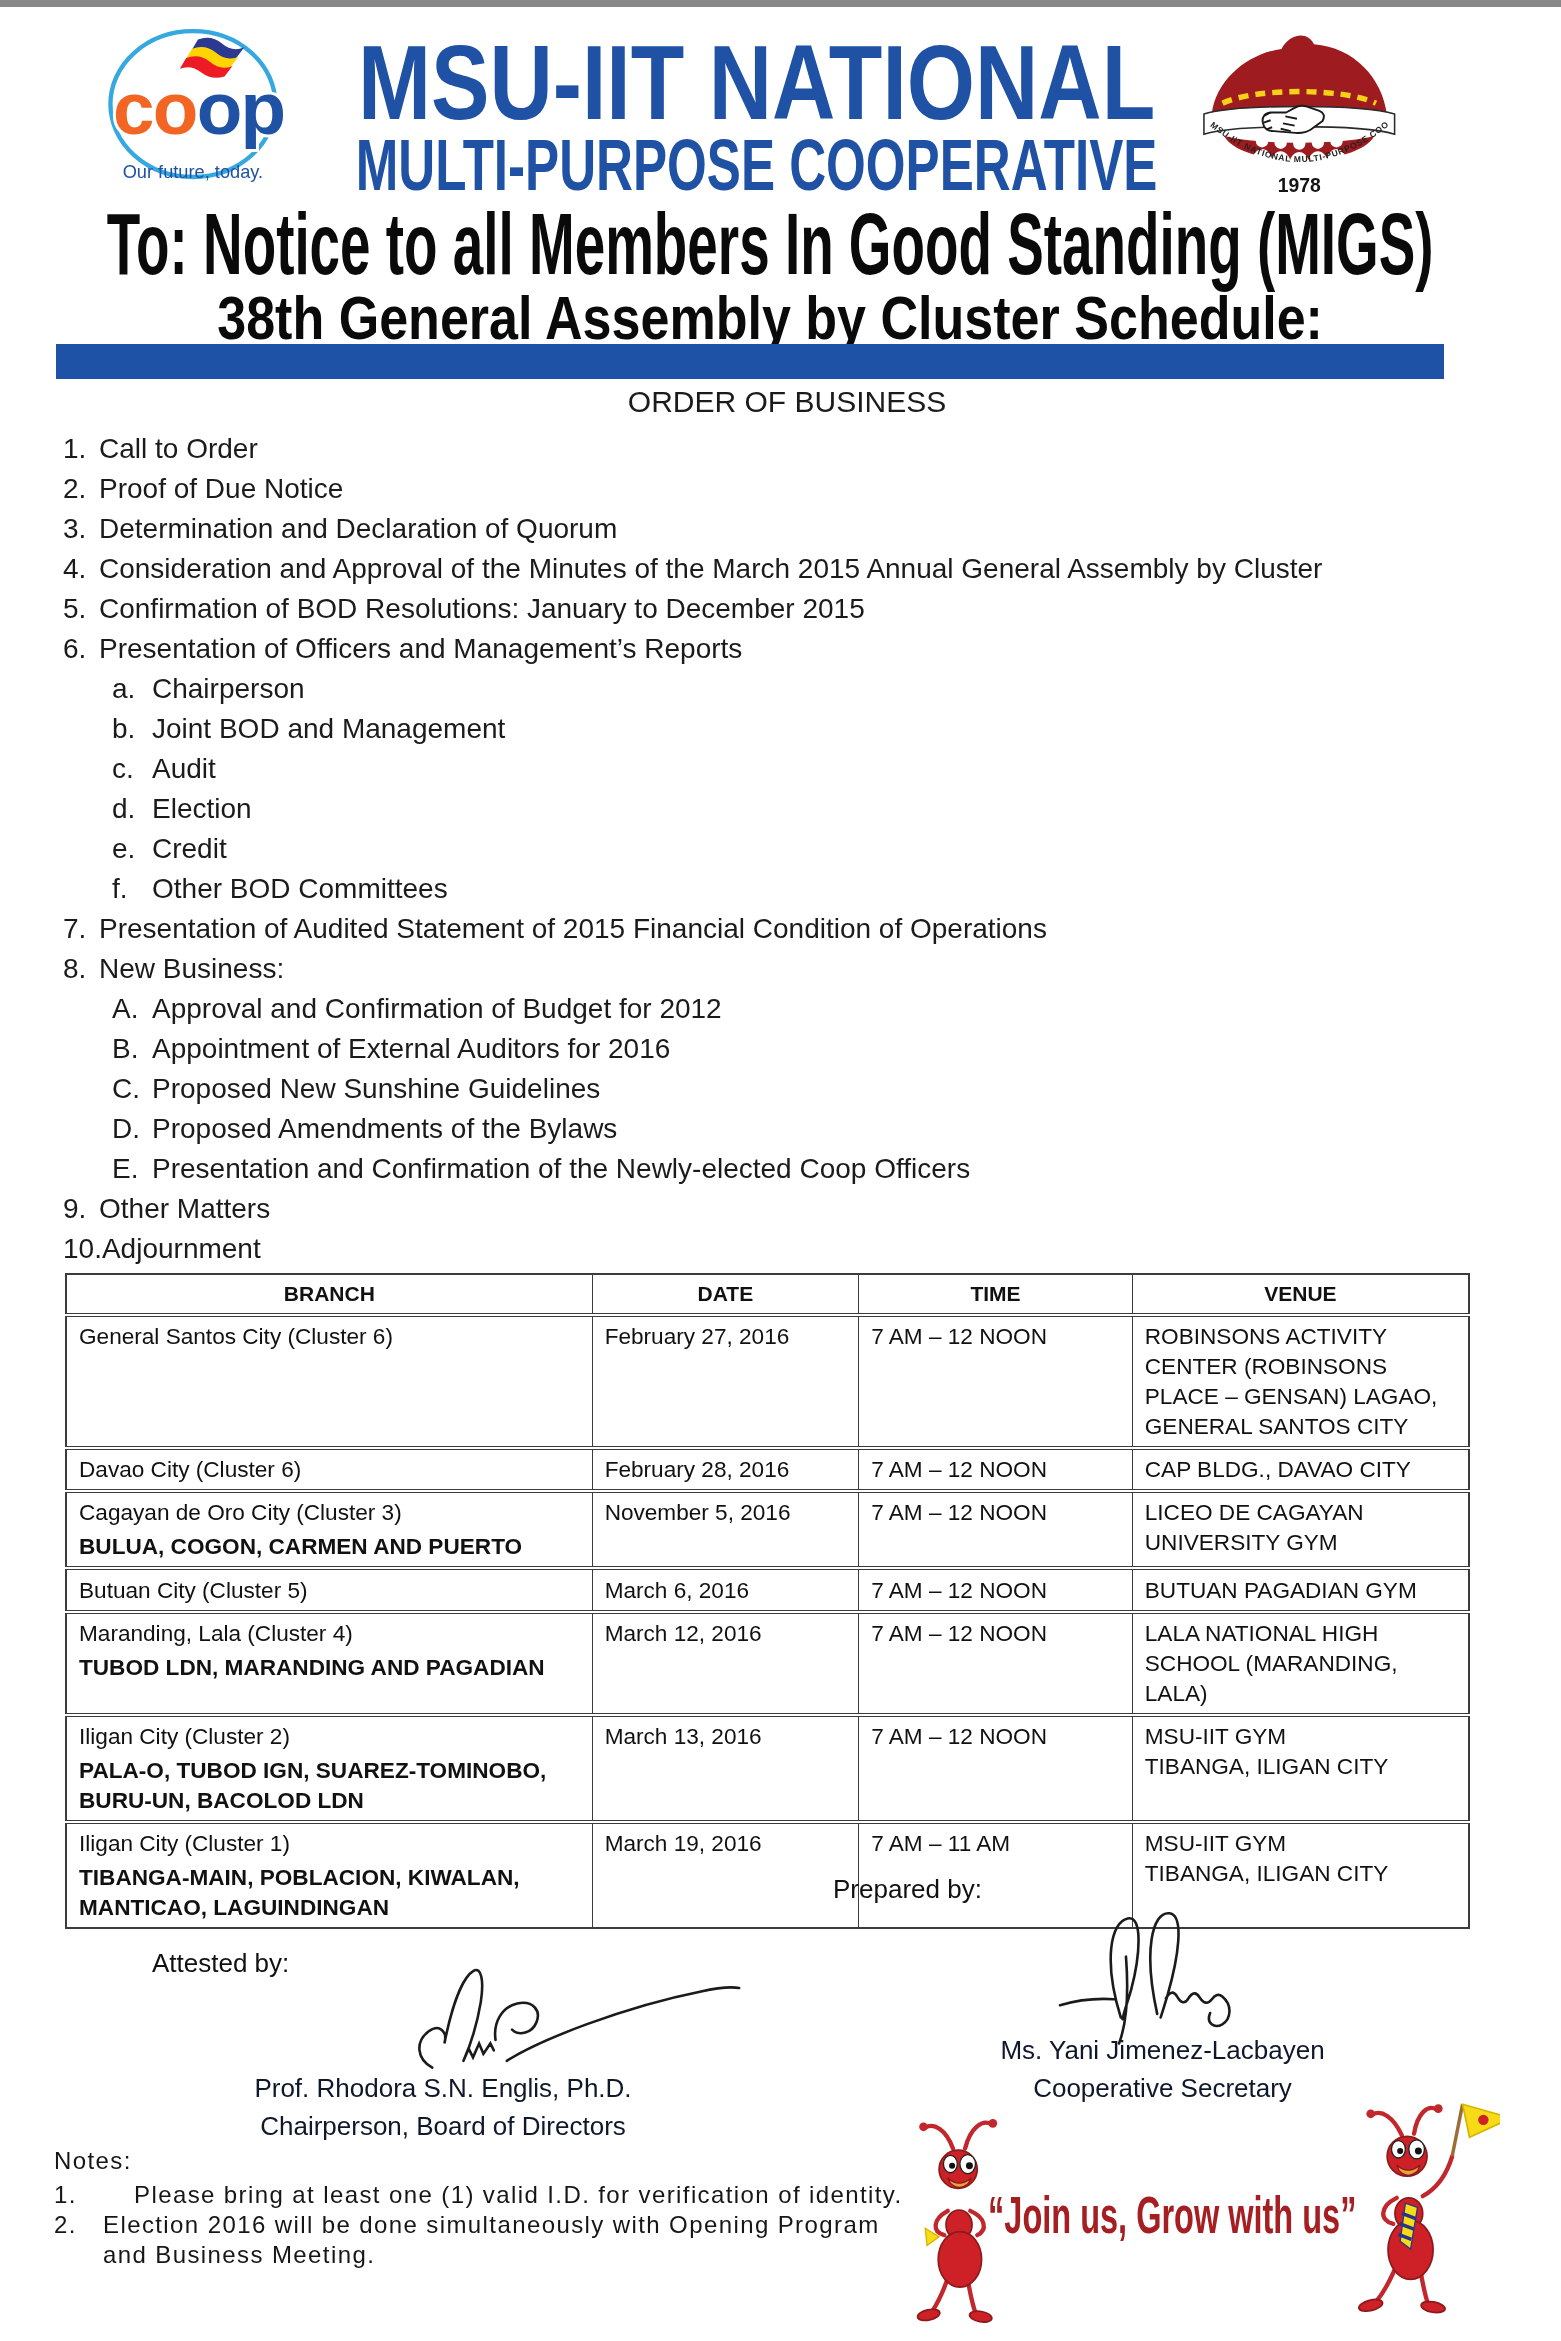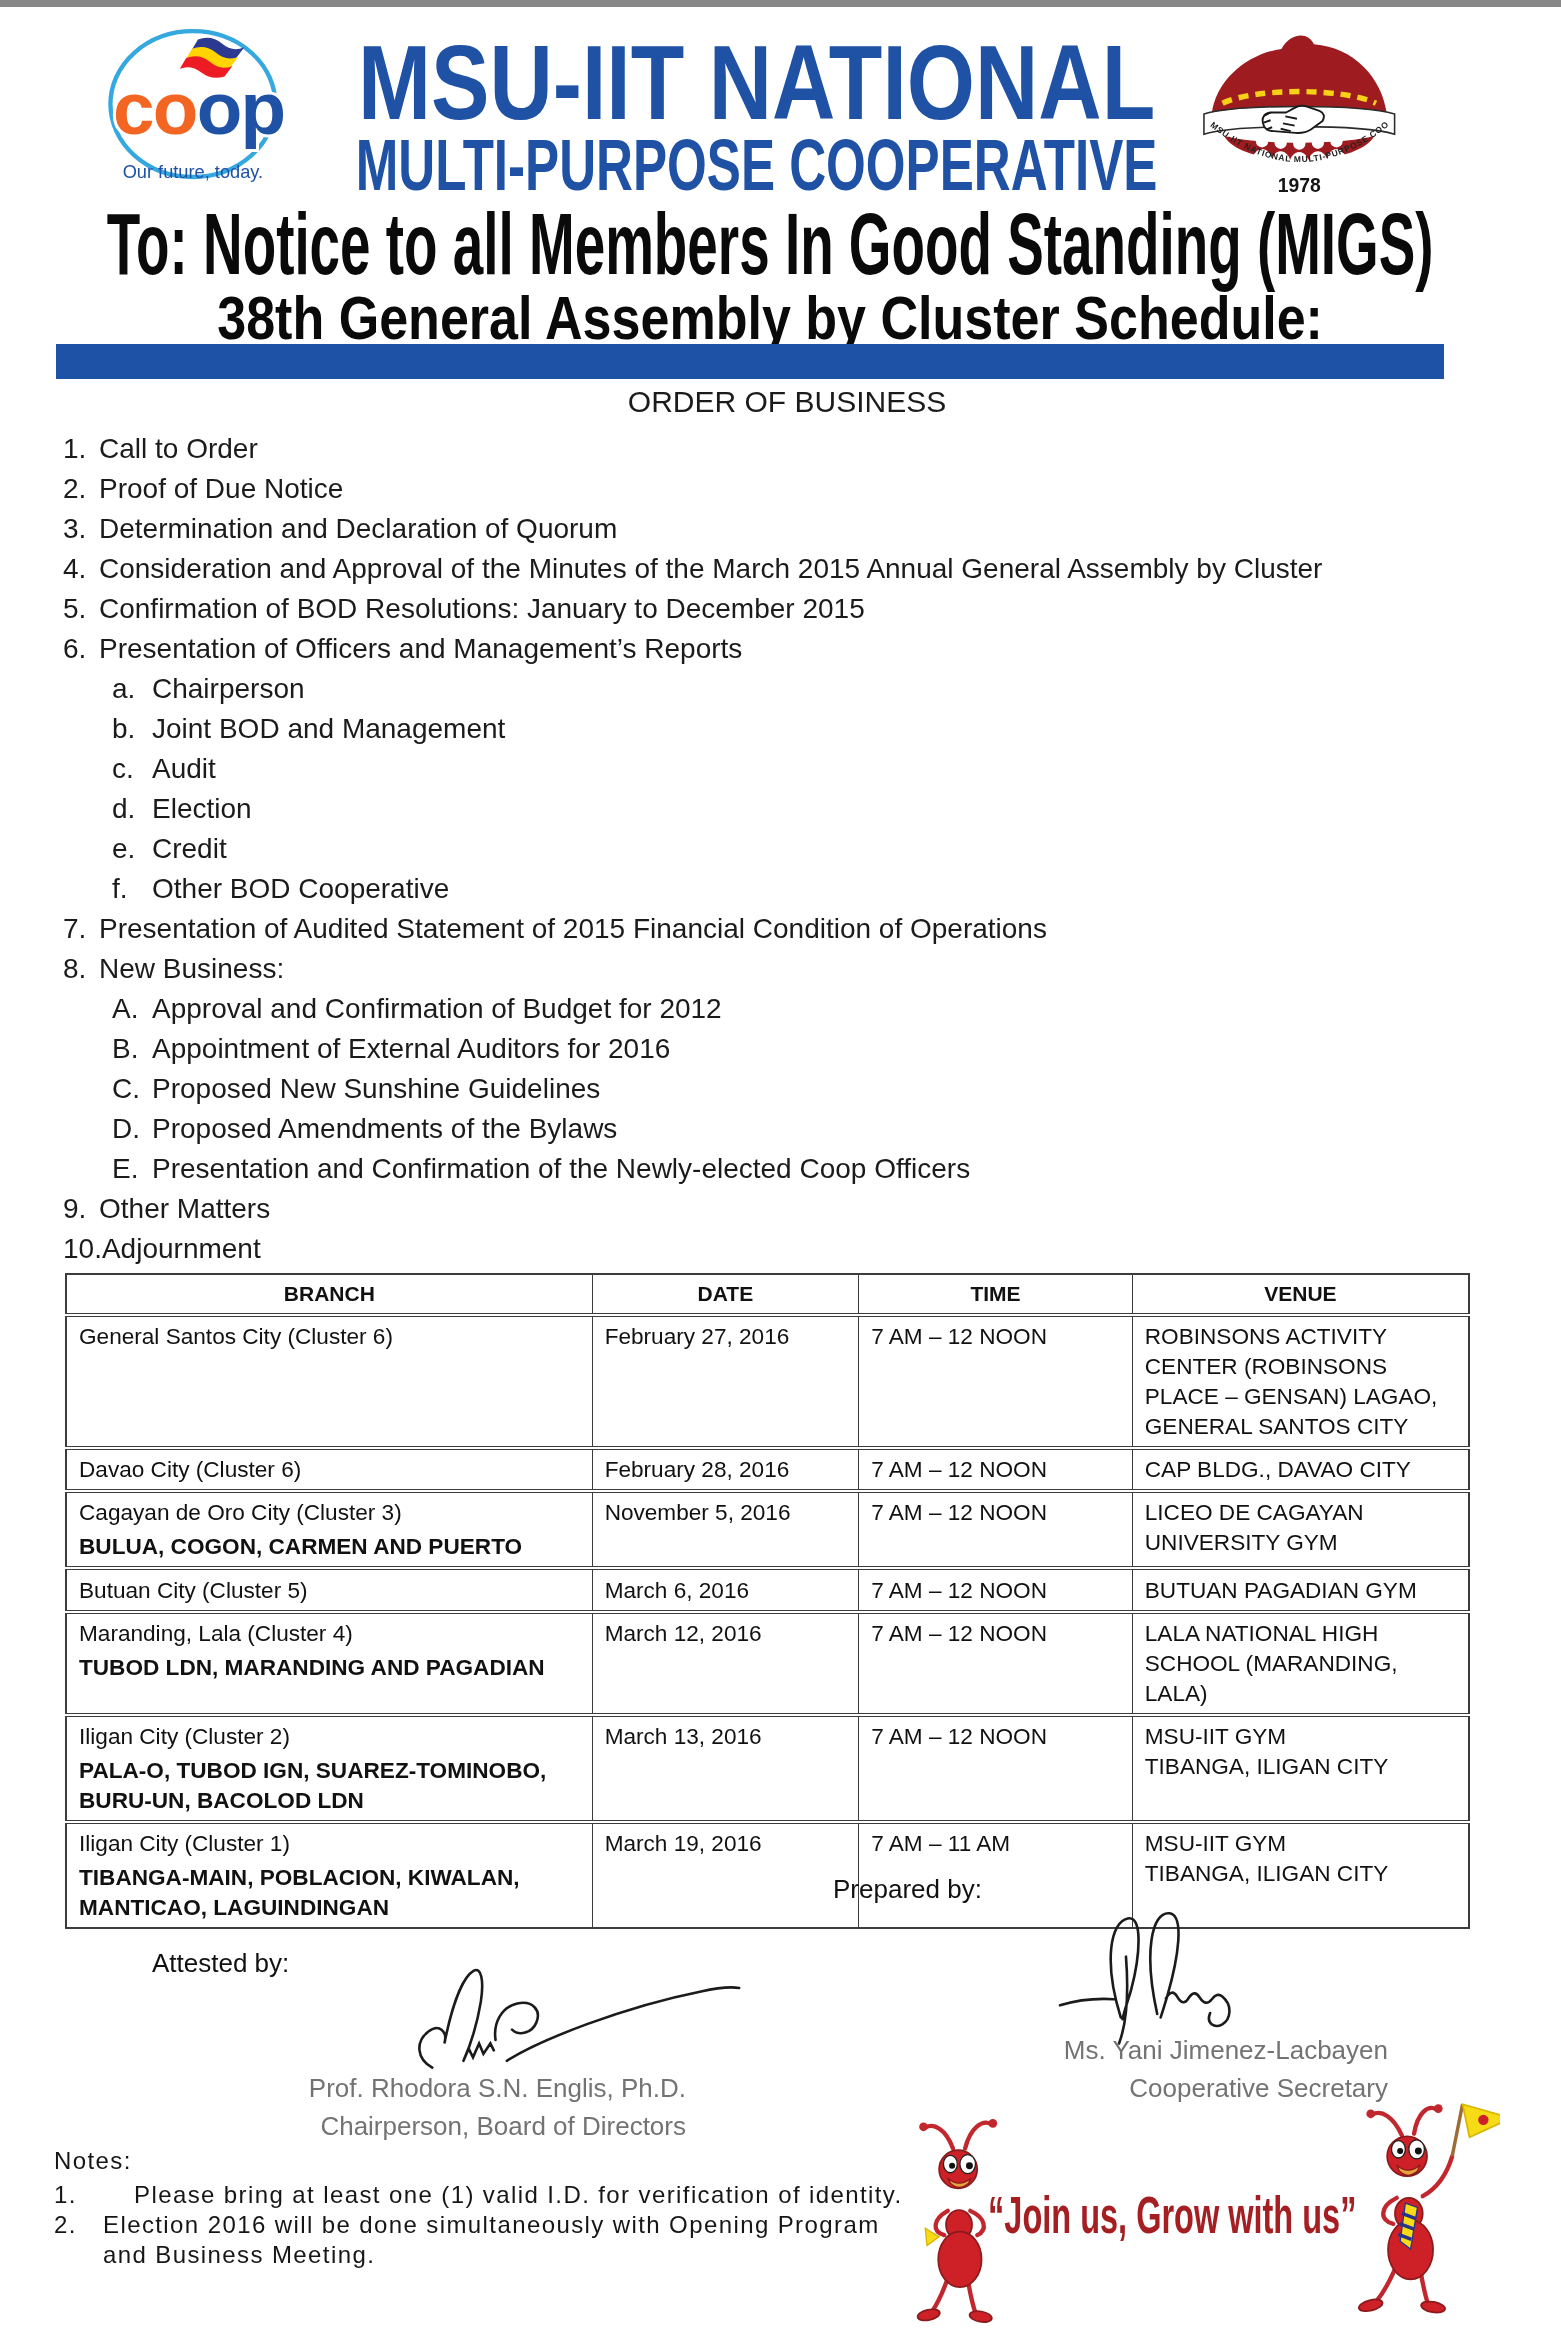--- a/index.html
+++ b/index.html
@@ -41,21 +41,21 @@
     border-left:1.7px solid #3c3c3c;line-height:1.32;
   }
   .sched tr.data + tr.data td{border-top:4.3px double #3c3c3c;}
   .branch-detail{font-weight:bold;white-space:pre-line;margin-top:4.3px;}
   .venue{white-space:pre-line;}
 
   
   .flabel{position:absolute;font-size:26px;color:#111;}
   .attested-label{left:152px;top:1941px;}
   .prepared-label{left:833px;top:1867px;}
-  .fname{position:absolute;font-size:26px;color:#737373;text-align:right;}
+  .fname{position:absolute;font-size:26px;color:#0f172a;text-align:center;}
   .attested-name{left:200px;top:2066px;width:486px;}
   .attested-title{left:200px;top:2104px;width:486px;}
   .prepared-name{left:937px;top:2028px;width:451px;}
   .prepared-title{left:937px;top:2066px;width:451px;}
   .sig{position:absolute;}
   .sig-left{left:406px;top:1948px;}
   .sig-right{left:1034px;top:1901px;}
 
   
   .notes{position:absolute;left:54px;top:2139px;width:867px;font-size:24px;
@@ -170,21 +170,21 @@
         <div class="obi lvl1">
           <span class="marker">d.</span>
           <span class="txt">Election</span>
         </div>
         <div class="obi lvl1">
           <span class="marker">e.</span>
           <span class="txt">Credit</span>
         </div>
         <div class="obi lvl1">
           <span class="marker">f.</span>
-          <span class="txt">Other BOD Cooperative</span>
+          <span class="txt">Other BOD Committees</span>
         </div>
         <div class="obi lvl0">
           <span class="marker">7.</span>
           <span class="txt">Presentation of Audited Statement of 2015 Financial Condition of Operations</span>
         </div>
         <div class="obi lvl0">
           <span class="marker">8.</span>
           <span class="txt">New Business:</span>
         </div>
         <div class="obi lvl1">

